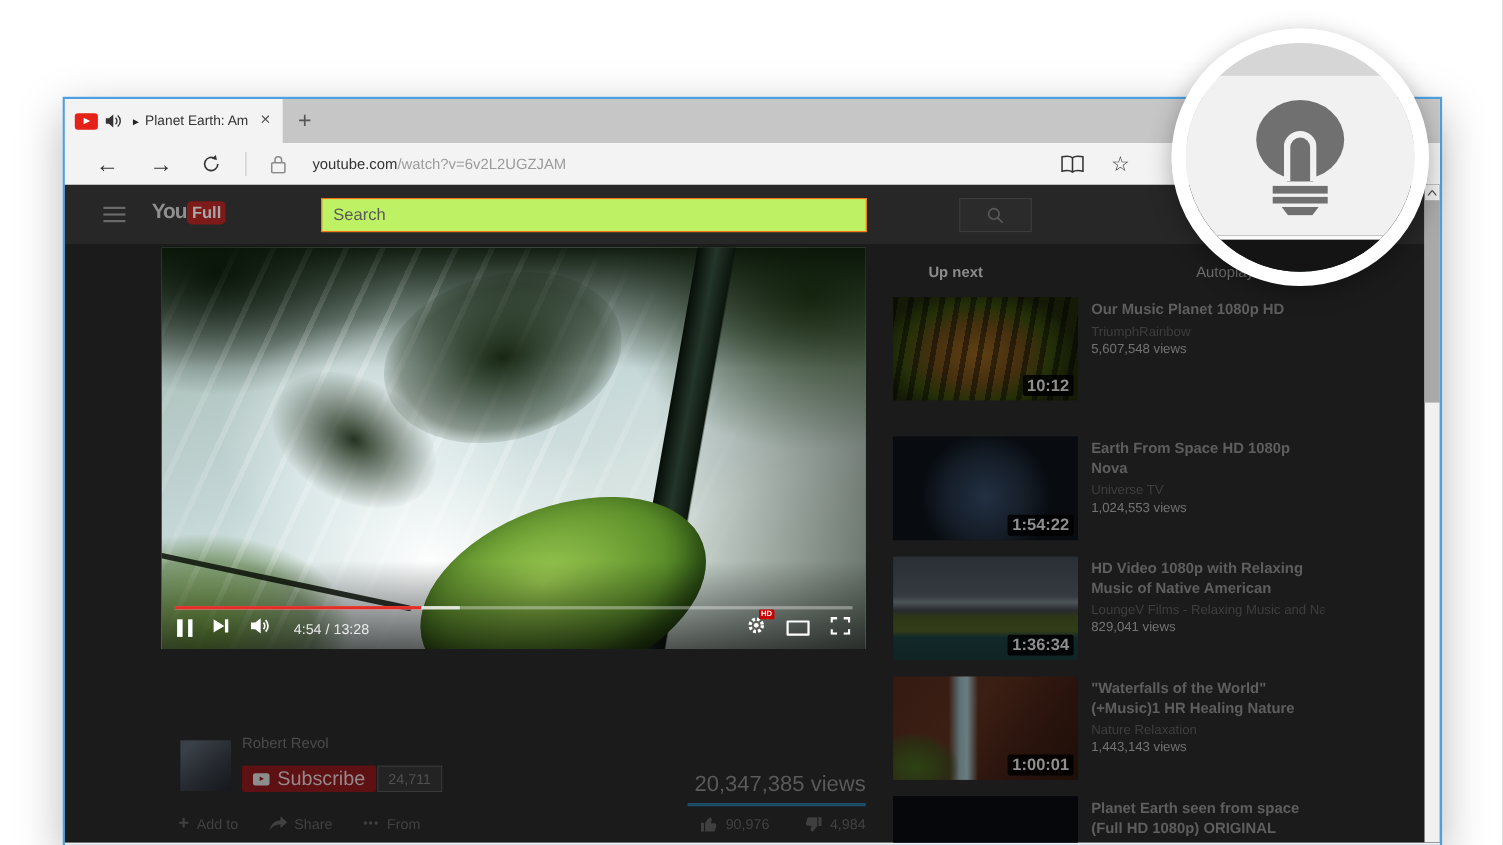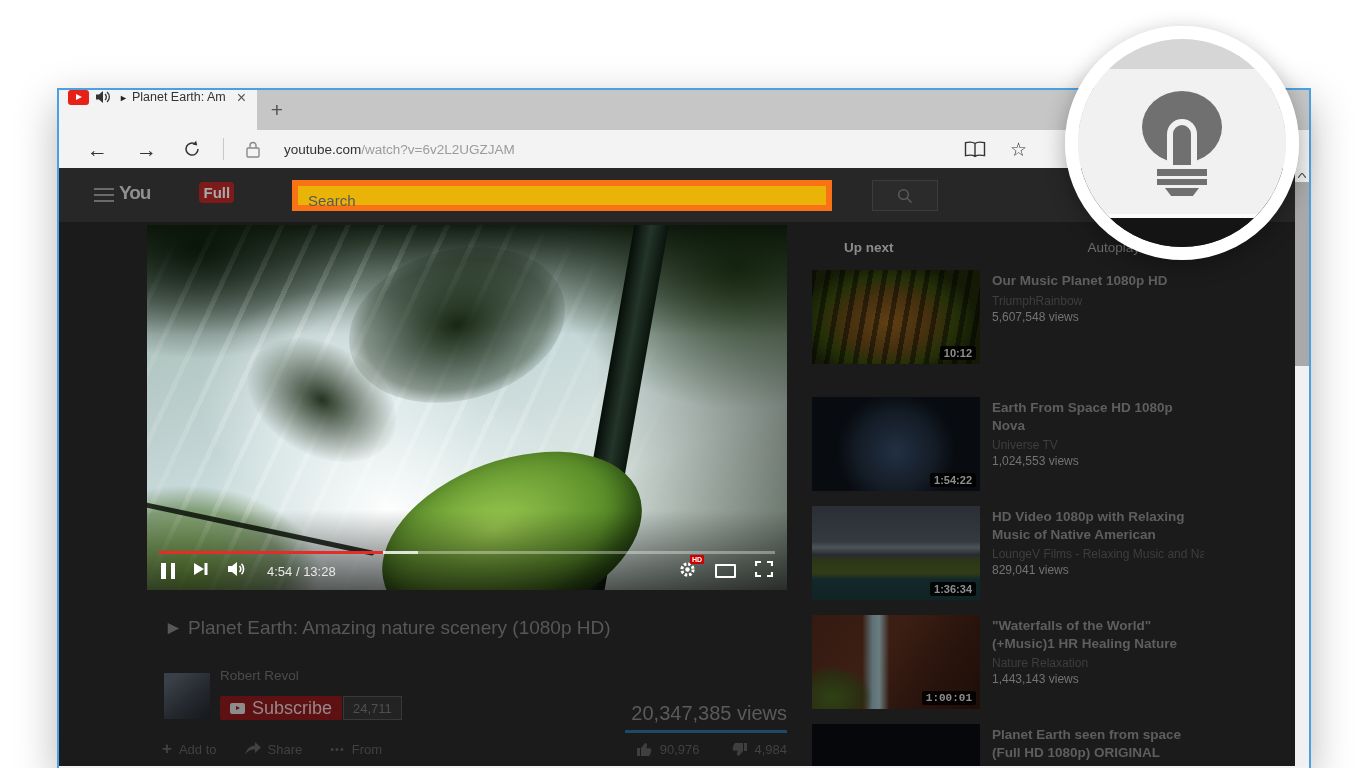--- a/index.html
+++ b/index.html
@@ -6,21 +6,21 @@
   html,body { width:1366px; height:768px; overflow:hidden; background:#fff;
               font-family:"Liberation Sans", sans-serif; }
 
   
   .window { position:absolute; left:57px; top:88px; width:1254px; height:682px;
             border:2px solid #4da0e0; background:#f3f3f3;
             box-shadow:0 14px 40px rgba(0,0,0,.28); }
 
   
   .tabbar { position:relative; height:40px; background:#c6c6c6; display:flex; align-items:stretch; }
-  .tab { width:198px; background:#f3f3f3; display:flex; padding:0 9px; gap:7px; }
+  .tab { width:198px; background:#f3f3f3; display:flex; align-items:center; padding:0 9px; gap:7px; }
   .favicon { width:21px; height:15px; background:#e62117; border-radius:3px; position:relative; flex:none; }
   .favicon::after { content:""; position:absolute; left:8px; top:4px;
                     border-left:6px solid #fff; border-top:3.5px solid transparent; border-bottom:3.5px solid transparent; }
   .tab-audio svg { display:block; }
   .tab-title { font-size:12.5px; color:#333; white-space:nowrap; overflow:hidden; flex:1; }
   .tab-play { font-size:9px; color:#222; margin-right:4px; }
   .tab-close { font-size:16px; color:#555; line-height:1; padding:0 2px; }
   .newtab { width:40px; display:flex; align-items:center; justify-content:center;
             font-size:21px; color:#555; font-weight:300; }
   .win-close { position:absolute; right:22px; top:11px; font-size:15px; color:#444; }
@@ -36,26 +36,26 @@
   .tb-right { margin-left:auto; display:flex; align-items:center; }
   .star { font-size:19px; color:#333; padding:0 12px; }
   .more-dots { font-size:16px; color:#444; padding:0 10px; letter-spacing:2px; margin-left:214px; }
 
   
   .content { position:relative; height:598px; background:#1b1b1b; overflow:hidden; }
 
   .masthead { position:absolute; left:0; top:0; width:100%; height:54px; background:#272727; }
   .hamburger { position:absolute; left:35px; top:20px; width:20px; }
   .hamburger div { height:2px; background:#6a6a6a; margin-bottom:4px; }
-  .logo { position:absolute; left:60px; top:14px; display:flex; align-items:flex-start;gap:48px; }
+  .logo { position:absolute; left:79px; top:14px; display:flex; align-items:flex-end; }
   .logo-you { color:#8f8f8f; font-weight:bold; font-size:19px; letter-spacing:-1px; }
   .logo-tube { background:#7d1b1b; color:#a8a8a8; font-weight:bold; font-size:15px;
                border-radius:4px; padding:2px 4px; margin-left:1px; }
-  .searchbox { position:absolute; left:233px; top:12px; width:540px; height:31px;
-               background:#eab308; border:6px solid #f97316; color:#595959; font-size:15px;
+  .searchbox { position:absolute; left:233px; top:12px; width:496px; height:31px;
+               background:#bef264; border:1px solid #f97316; color:#595959; font-size:15px;
                padding-left:10px; line-height:29px; }
   .searchbtn { position:absolute; left:813px; top:12px; width:66px; height:31px;
                background:#2b2b2b; border:1px solid #3c3c3c; display:flex; align-items:center; justify-content:center; }
 
   
   .player { position:absolute; left:88px; top:57px; width:640px; height:365px; overflow:hidden; background:
       radial-gradient(ellipse 180px 120px at 6% 96%, rgba(110,160,50,.9), rgba(60,100,25,.5) 55%, transparent 75%),
       radial-gradient(ellipse 260px 200px at 38% 78%, rgba(255,255,255,.95), rgba(230,240,240,.55) 45%, transparent 72%),
       radial-gradient(ellipse 200px 160px at 30% 48%, rgba(245,250,252,.8), transparent 70%),
       linear-gradient(to bottom, rgba(8,20,6,.95), rgba(8,20,6,.55) 12%, transparent 30%),
@@ -125,37 +125,37 @@
   .upnext { color:#8c8c8c; font-weight:bold;margin-left:32px; }
   .autoplay { margin-left:auto; color:#6f6f6f; display:flex; align-items:center; gap:7px; }
   .info-dot { width:14px; height:14px; border-radius:50%; background:#5a5a5a; color:#1f1f1f;
       font-size:10px; font-weight:bold; text-align:center; line-height:14px; font-family:"Liberation Serif",serif; }
   .toggle { width:36px; height:15px; border-radius:8px; background:#27404e; position:relative; }
   .toggle::after { content:""; position:absolute; right:0; top:-1px; width:17px; height:17px;
       border-radius:50%; background:#6f6f6f; }
   .side-item { position:absolute; left:0; width:392px; }
   .thumb { position:absolute; left:0; top:0; width:168px; height:94px; }
   .dur { position:absolute; right:4px; bottom:4px; background:rgba(0,0,0,.85); color:#8f8f8f;
-      font-size:11px; font-weight:bold; padding:1px 4px; border-radius:2px; }
+      font-size:15px; font-weight:bold; padding:1px 4px; border-radius:2px; }
   .side-txt { position:absolute; left:180px; top:2px; width:212px; }
   .side-title { font-size:13.5px; font-weight:bold; color:#5e5e5e; line-height:1.3; }
   .side-ch { font-size:12px; color:#3e3e3e; margin-top:4px; white-space:nowrap; overflow:hidden; }
   .side-views { font-size:12px; color:#737373; margin-top:2px; }
 
   .th-tiger { background:
       repeating-linear-gradient(100deg, rgba(0,0,0,.45) 0 5px, transparent 5px 14px),
       radial-gradient(ellipse 90px 60px at 45% 55%, #5f3f14, #46300f 45%, #243008 75%, #141a06 100%); }
   .th-earth { background:radial-gradient(circle 70px at 50% 58%, #223043, #141c26 55%, #080b10 85%),
       #04050a; }
   .th-mountain { background:
       linear-gradient(to bottom, #2a2f36 0%, #343a40 38%, #4d5458 44%, #272b30 52%, #2d3716 58%, #313c17 72%, #13282a 78%, #102325 100%); }
   .th-waterfall { background:
       radial-gradient(ellipse 50px 40px at 12% 88%, #2d4214, rgba(35,53,18,.6) 60%, transparent 80%),
       linear-gradient(to right, transparent 30%, #5d7176 36%, #6a7d80 40%, transparent 46%),
-      linear-gradient(125deg, #341a12 0%, #3c1f14 40%, #2a140d 70%, #1d0e08 100%); font-family: Liberation Mono, monospace; }
+      linear-gradient(125deg, #341a12 0%, #3c1f14 40%, #2a140d 70%, #1d0e08 100%); }
   .th-horizon { background:radial-gradient(ellipse 200px 90px at 50% 130%, #222c38, #10151c 55%, #05070a 80%),
       #030406; }
 
   
   .scrollbar { position:absolute; right:0; top:0; width:14px; height:598px; background:#f1f1f1; }
   .sb-btn { height:14px; display:flex; align-items:center; justify-content:center; }
   .sb-thumb { position:absolute; left:0; top:14px; width:14px; height:184px; background:#a9a9a9; }
 
   
   .spotlight { position:absolute; left:1065px; top:26px; width:234px; height:234px; border-radius:50%;
@@ -284,21 +284,20 @@
         </span>
         <span class="theater"></span>
         <span>
           <svg width="18" height="16" viewBox="0 0 18 16">
               <path d="M1 5 V1 H6 M12 1 H17 V5 M17 11 V15 H12 M6 15 H1 V11" stroke="#fff" stroke-width="2.2" fill="none"></path>
             </svg>
         </span>
       </div>
     </div>
 
-    <div class="v-title"><span>►</span> <span>Planet Earth: Amazing nature scenery (1080p HD)</span></div>
     <div class="avatar"></div>
     <div class="ch-name">Robert Revol</div>
     <div class="sub-row">
       <div class="sub-btn">
         <span class="sub-logo"></span>
         <span>Subscribe</span>
       </div>
       <div class="sub-count">24,711</div>
     </div>
     <div class="views">20,347,385 views</div>

